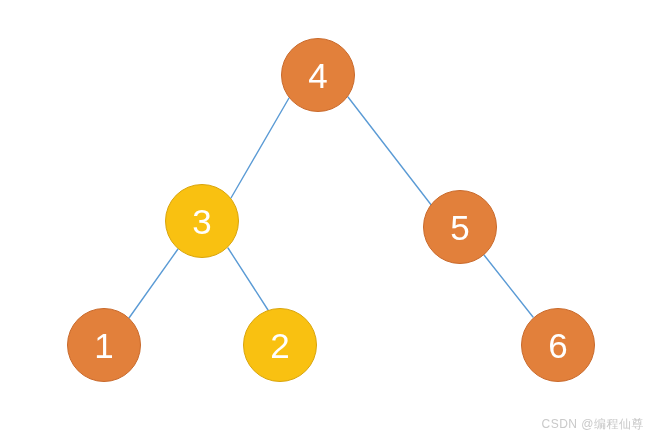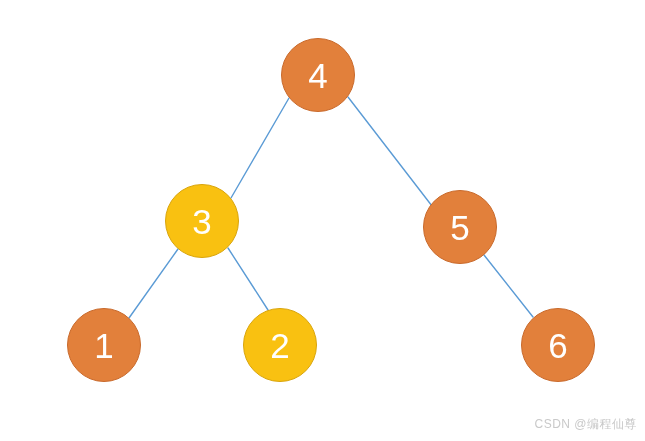--- a/index.html
+++ b/index.html
@@ -36,21 +36,21 @@
     color: #ffffff;
     font-family: "Liberation Sans", sans-serif;
     font-size: 35px;
     font-weight: 400;
     line-height: 1;
     letter-spacing: 0px;
     user-select: none;
   }
   #watermark {
     position: absolute;
-    right: 8px;
+    right: 1px;
     bottom: 8px;
     color: #c9c9c9;
     font-family: "Liberation Sans", sans-serif;
     font-size: 12px;
     letter-spacing: 0.5px;
     white-space: nowrap;
   }
 </style>
 </head>
 <body>

